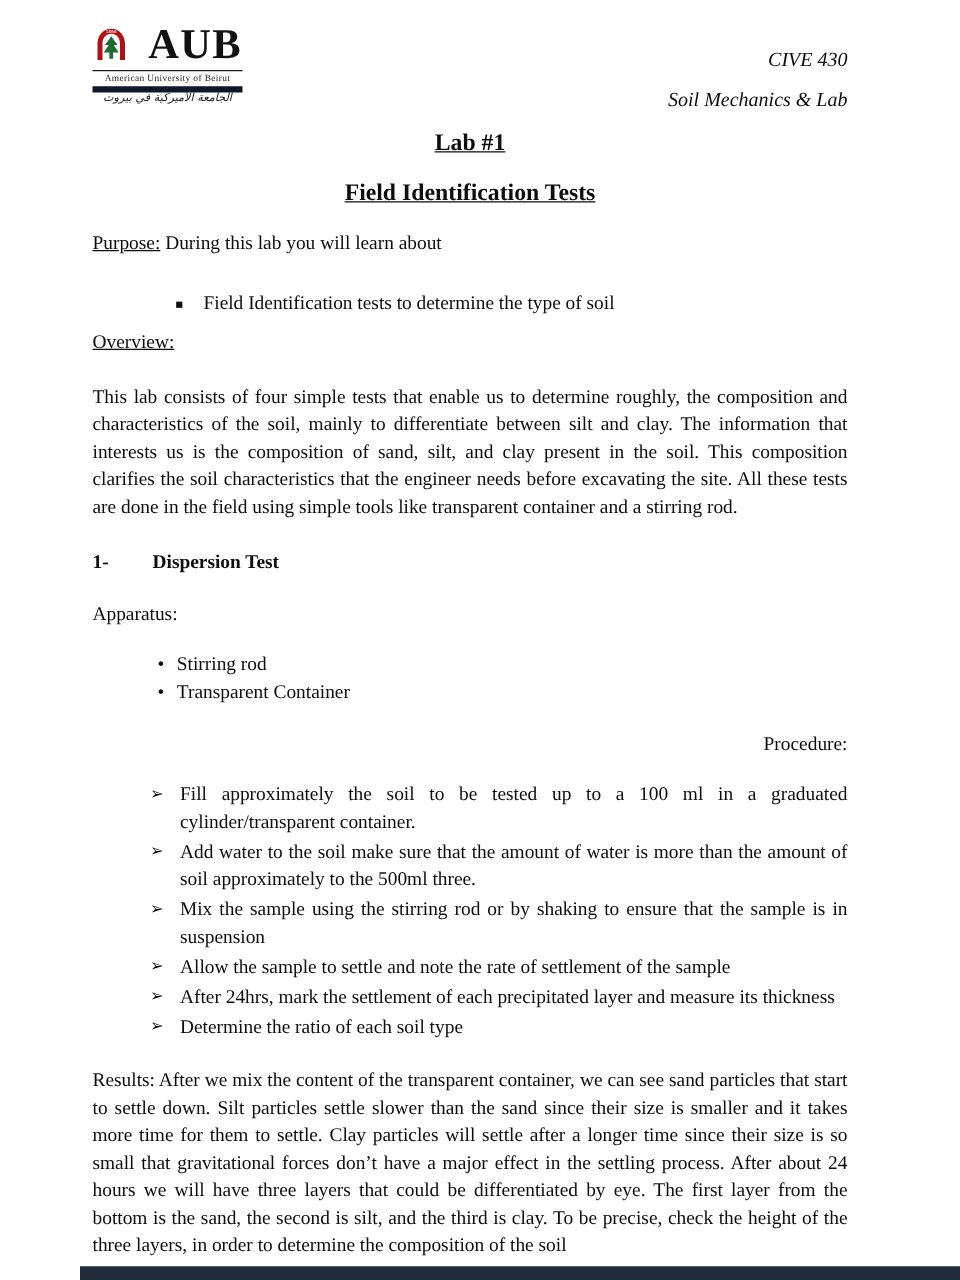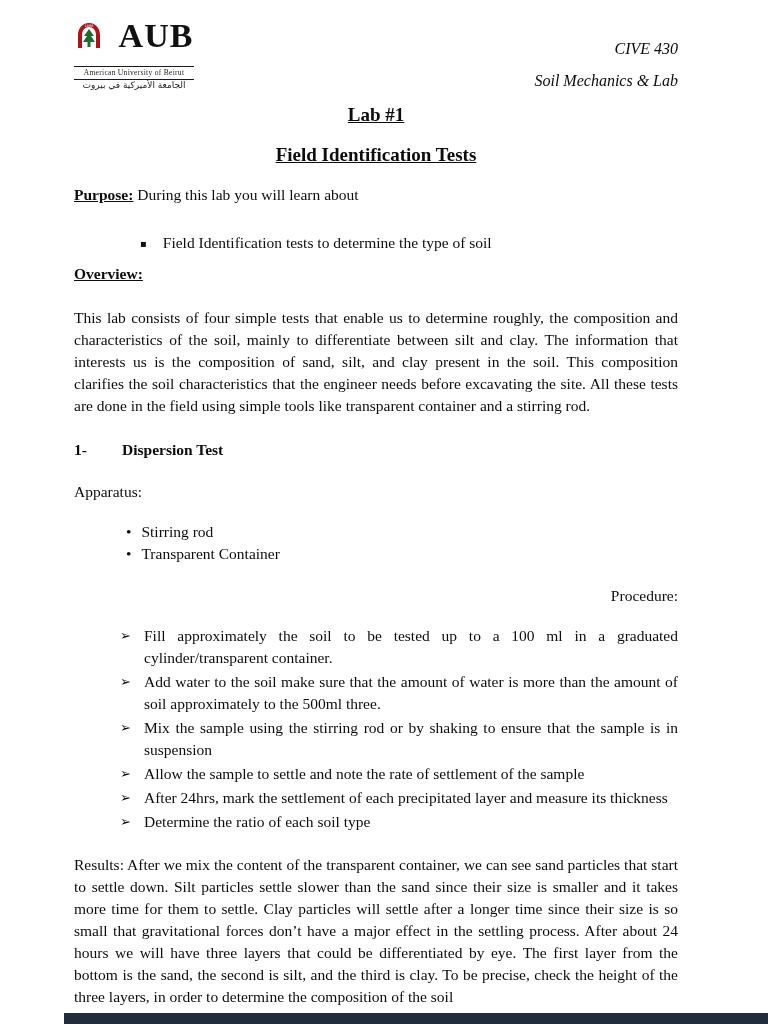--- a/index.html
+++ b/index.html
@@ -29,42 +29,43 @@
     width: 120px;
     text-align: center;
     line-height: 1.05;
   }
   .logo-top {
     display: flex;
     align-items: flex-end;
     justify-content: center;
     gap: 16px;
     border-bottom: 1.5px solid #1a1a1a;
-    padding-bottom: 12px;
+    padding-bottom: 2px;
   }
   .logo-acronym {
     font-weight: bold;
     font-size: 34px;
     letter-spacing: 1px;
     font-family: "Liberation Serif", serif;
     color: #111;
   }
   .logo-univ {
     font-size: 7.5px;
     letter-spacing: 0.3px;
     margin-top: 2px;
-    border-bottom: 1px solid #0f172a;
+    border-bottom: 5px solid #0f172a;
     padding-bottom: 2px;
     color: #222;
   }
   .logo-arabic {
     font-size: 9px;
     margin-top: 1px;
     color: #222;
     font-family: "DejaVu Sans", sans-serif;
+    font-style: italic;
   }
   .course-block {
     text-align: right;
     font-size: 16px;
     padding-top: 22px;
     font-style: italic;
   }
   .course-block .course-code { margin-bottom: 14px; }
 
   
@@ -72,21 +73,21 @@
   .doc-title {
     font-size: 19px;
     font-weight: bold;
     text-decoration: underline;
     margin-bottom: 18px;
   }
 
   
   .content { font-size: 15.5px; line-height: 22px; }
   .label-bu {
-    font-weight: bold;
+    font-weight: normal;
     text-decoration: underline;
   }
   .purpose-line { margin-top: 4px; }
 
   .purpose-bullets { margin: 26px 0 0 66px; list-style: none; }
   .purpose-bullets li::before {
     content: "\25AA";
     font-family: "DejaVu Sans", sans-serif;
     font-size: 10px;
     margin-right: 16px;

